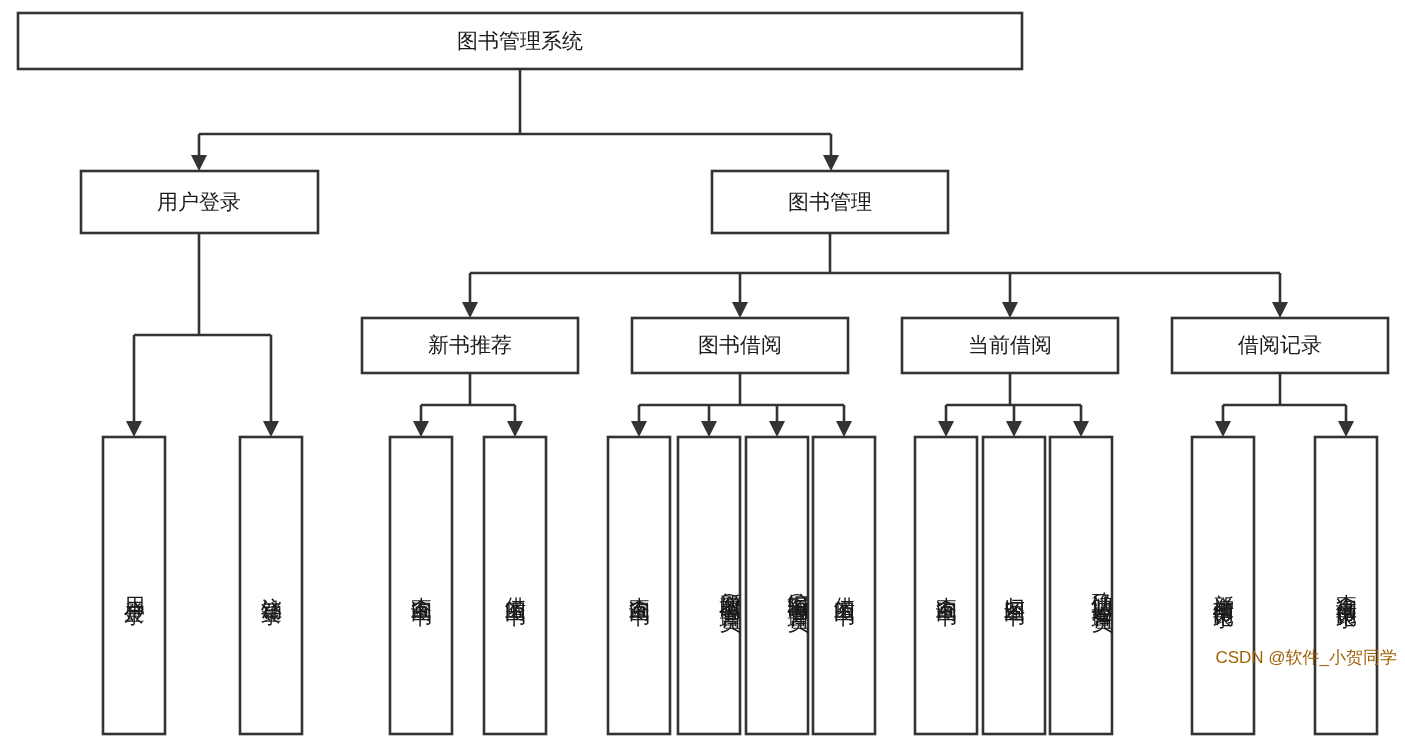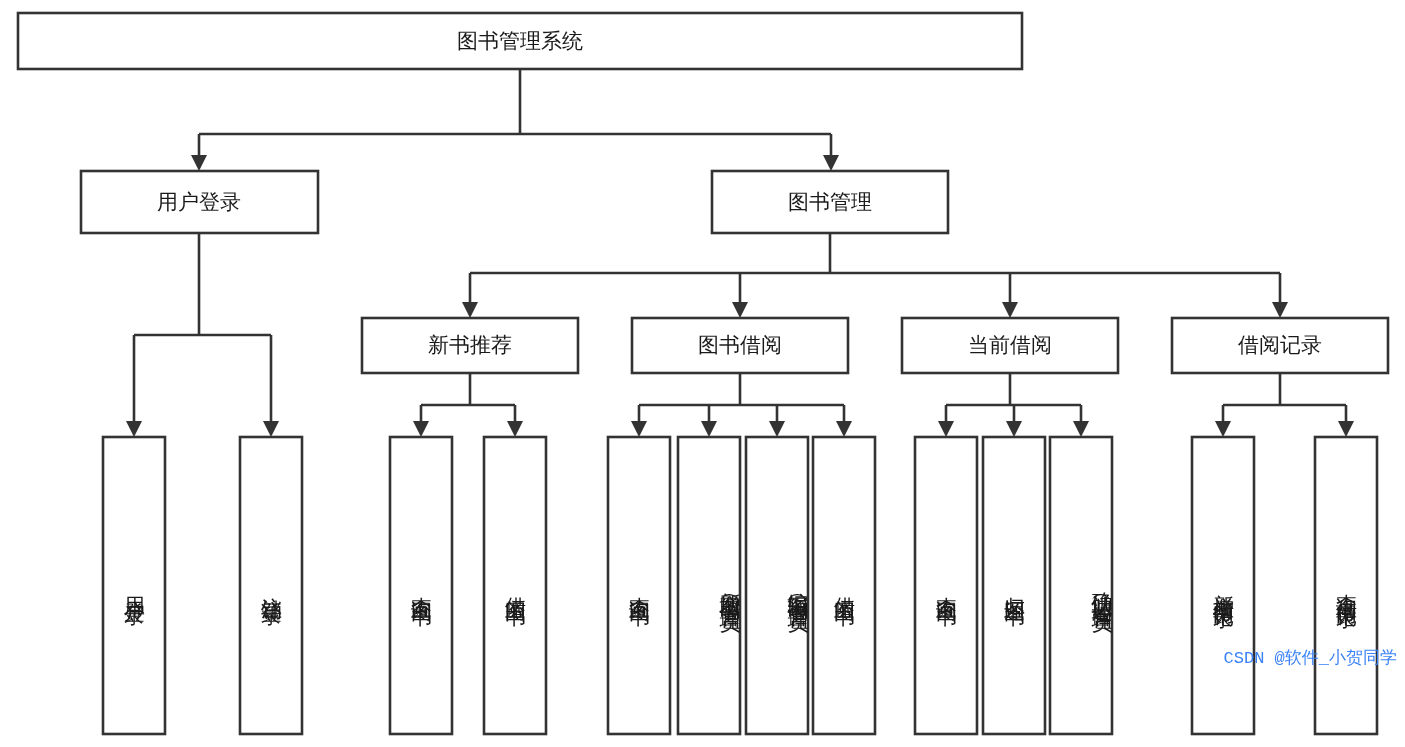--- a/index.html
+++ b/index.html
@@ -63,23 +63,23 @@
     align-items: center;
     justify-content: center;
     white-space: nowrap;
     pointer-events: none;
     user-select: none;
   }
   #watermark {
     position: absolute;
     right: 8px;
     bottom: 4px;
-    font-family: Liberation Mono, monospace;
+    font-family: Liberation Sans, sans-serif;
     font-size: 17px;
-    color: #3b82f6;
+    color: #a16207;
     white-space: nowrap;
     user-select: none;
   }
 </style>
 </head>
 <body>
 
 <div id="diagram-root">
 
   <svg id="tree-svg" viewBox="0 0 1405 747">

